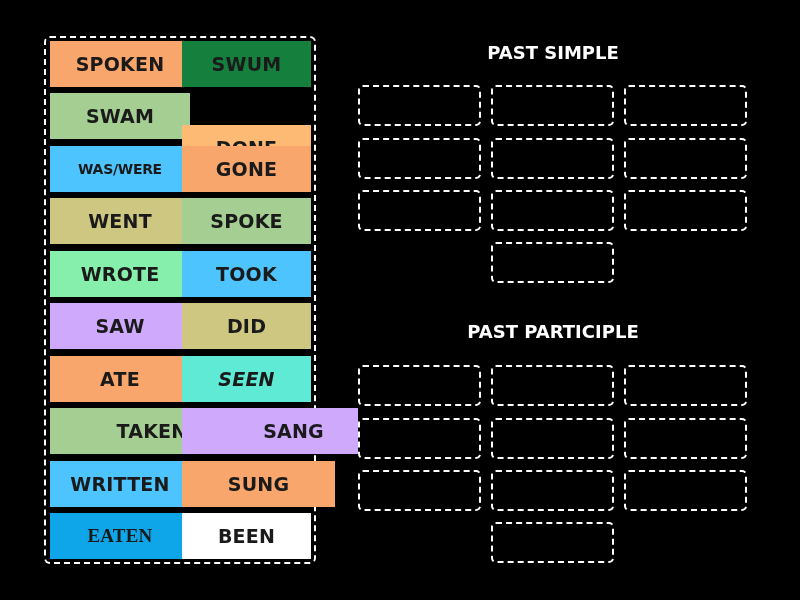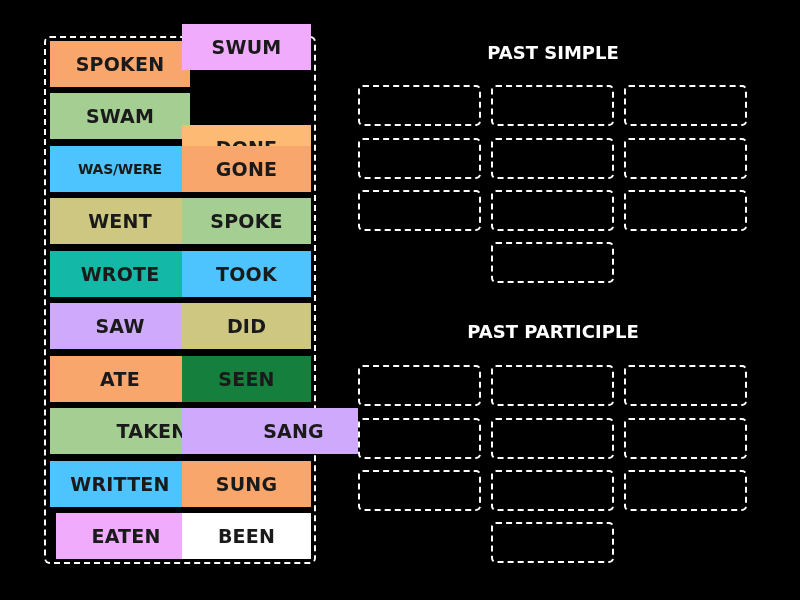--- a/index.html
+++ b/index.html
@@ -61,47 +61,47 @@
       border-radius: 5px;
     }
   </style>
 </head>
 <body>
 
 <div class="word-bank"></div>
 
 <div id="tiles-layer">
   <div class="tile" style="left:50px;top:41px;background:#F9A66C;">SPOKEN</div>
-  <div class="tile" style="left:182px;top:24px;background:#f0abfc;width:129px;">SWUM</div>
+  <div class="tile" style="left:182px;top:41px;background:#15803d;width:129px;">SWUM</div>
 
   <div class="tile" style="left:50px;top:93px;background:#A5CE93;">SWAM</div>
   <div class="tile" style="left:182px;top:93px;background:#fdba74;width:129px;margin-top:32px;">DONE</div>
 
   <div class="tile narrow-text" style="left:50px;top:146px;background:#4DC4FE;">WAS/WERE</div>
   <div class="tile" style="left:182px;top:146px;background:#F9A66C;width:129px;">GONE</div>
 
   <div class="tile" style="left:50px;top:198px;background:#CDC781;">WENT</div>
   <div class="tile" style="left:182px;top:198px;background:#A5CE93;width:129px;">SPOKE</div>
 
-  <div class="tile" style="left:50px;top:251px;background:#14b8a6;">WROTE</div>
+  <div class="tile" style="left:50px;top:251px;background:#86efac;">WROTE</div>
   <div class="tile" style="left:182px;top:251px;background:#4DC4FE;width:129px;">TOOK</div>
 
   <div class="tile" style="left:50px;top:303px;background:#CFA9FB;">SAW</div>
   <div class="tile" style="left:182px;top:303px;background:#CDC781;width:129px;">DID</div>
 
   <div class="tile" style="left:50px;top:356px;background:#F9A66C;">ATE</div>
-  <div class="tile" style="left:182px;top:356px;background:#15803d;width:129px;">SEEN</div>
+  <div class="tile" style="left:182px;top:356px;background:#5eead4;width:129px;font-style:italic;">SEEN</div>
 
   <div class="tile" style="left:50px;top:408px;background:#A5CE93;padding-left:32px;">TAKEN</div>
   <div class="tile" style="left:182px;top:408px;background:#CFA9FB;width:129px;padding-left:47px;">SANG</div>
 
   <div class="tile" style="left:50px;top:461px;background:#4DC4FE;">WRITTEN</div>
-  <div class="tile" style="left:182px;top:461px;background:#F9A66C;width:129px;">SUNG</div>
+  <div class="tile" style="left:182px;top:461px;background:#F9A66C;width:153px;">SUNG</div>
 
-  <div class="tile" style="left:56px;top:513px;background:#f0abfc;">EATEN</div>
+  <div class="tile" style="left:50px;top:513px;background:#0ea5e9;font-family:Liberation Serif, serif;">EATEN</div>
   <div class="tile" style="left:182px;top:513px;background:#ffffff;width:129px;">BEEN</div>
 </div>
 
 <div class="group-title" style="top:37px;">PAST SIMPLE</div>
 <div>
   <div class="slot" style="left:358px;top:85px;"></div>
   <div class="slot" style="left:491px;top:85px;"></div>
   <div class="slot" style="left:624px;top:85px;"></div>
 
   <div class="slot" style="left:358px;top:138px;"></div>

